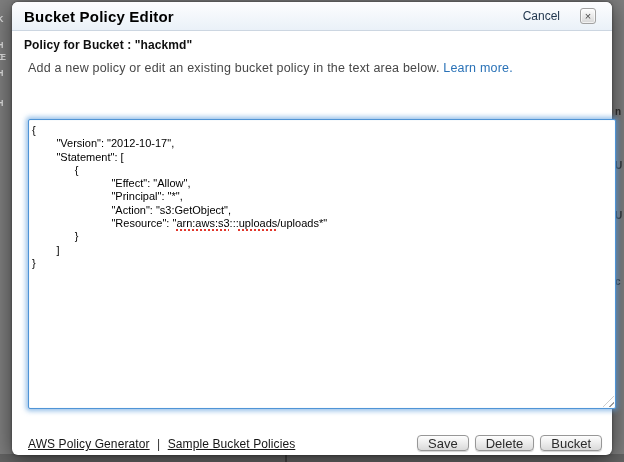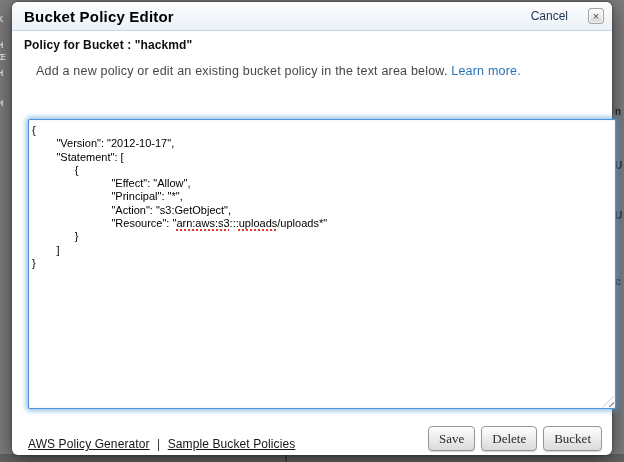--- a/index.html
+++ b/index.html
@@ -27,21 +27,21 @@
     background: #424242;
   }
   
   .dialog {
     position: absolute; left: 12px; top: 2px; width: 600px; height: 453px;
     background: #ffffff; border-radius: 6px;
     box-shadow: 0 4px 22px rgba(0,0,0,0.55), 0 0 3px rgba(0,0,0,0.45);
   }
   .dialog-header {
     height: 29px; display: flex; align-items: center;
-    padding: 0 8px 0 12px;
+    padding: 0 16px 0 12px;
     background: linear-gradient(#fdfdfe, #eaf1f8);
     border-bottom: 1px solid #ccd6e1;
     border-radius: 6px 6px 0 0;
   }
   .dialog-title {
     flex: 1; font-size: 15px; font-weight: bold; color: #000;
     letter-spacing: 0.2px;
   }
   .cancel-link {
     font-size: 12px; color: #23384f; margin-right: 20px; cursor: pointer;
@@ -52,21 +52,21 @@
     display: flex; align-items: center; justify-content: center;
     font-size: 11px; line-height: 1; color: #4a4a4a; cursor: pointer;
     box-shadow: inset 0 0 0 1px rgba(255,255,255,0.65);
   }
   .dialog-body { padding: 7px 12px 0 12px; }
   .policy-for {
     font-size: 12px; font-weight: bold; color: #0f0f0f;
     margin: 0 0 9px 0; letter-spacing: 0.1px;
   }
   .description {
-    font-size: 12.5px; color: #474747; margin: 12px; letter-spacing: 0.2px;
+    font-size: 12.5px; color: #474747; margin: 4px; letter-spacing: 0.2px;
   }
   .learn-more { color: #2a72b7; cursor: pointer; }
   
   .editor-wrap {
     position: absolute; left: 16px; top: 117px; width: 588px; height: 290px;
     background: #fff;
     border: 1px solid #4f94d6; border-radius: 2px;
     box-shadow: 0 0 5px 2px rgba(92,156,219,0.65), inset 0 0 1px rgba(92,156,219,0.4);
     padding: 4px 4px 4px 3px; cursor: text;
   }
@@ -89,26 +89,26 @@
   .footer-links {
     position: absolute; left: 16px; bottom: 4px;
     font-size: 12px; color: #161616; letter-spacing: 0.1px;
   }
   .footer-link { text-decoration: underline; cursor: pointer; color: #161616; }
   .link-sep { margin: 0 4px; color: #333; }
   .buttons {
     position: absolute; right: 10px; bottom: 4px; display: flex; gap: 6px;
   }
   .btn {
-    height: 25px; padding: 0 10px; font-size: 13px; color: #2b2b2b;
+    height: 16px; padding: 0 10px; font-size: 13px; color: #2b2b2b;
     background: linear-gradient(#fefefe, #dadada);
     border: 1px solid #979797; border-radius: 4px;
     display: flex; align-items: center; cursor: pointer;
     box-shadow: 0 1px 1px rgba(0,0,0,0.18);
-    font-family: Liberation Serif, serif;
+    font-family: Liberation Sans, sans-serif;
   }
 </style>
 </head>
 <body>
 
 <div id="screen">
 
   <span class="bg-frag-left" style="top:14px">K</span>
   <span class="bg-frag-left" style="top:40px">H</span>
   <span class="bg-frag-left" style="top:52px">Œ</span>

